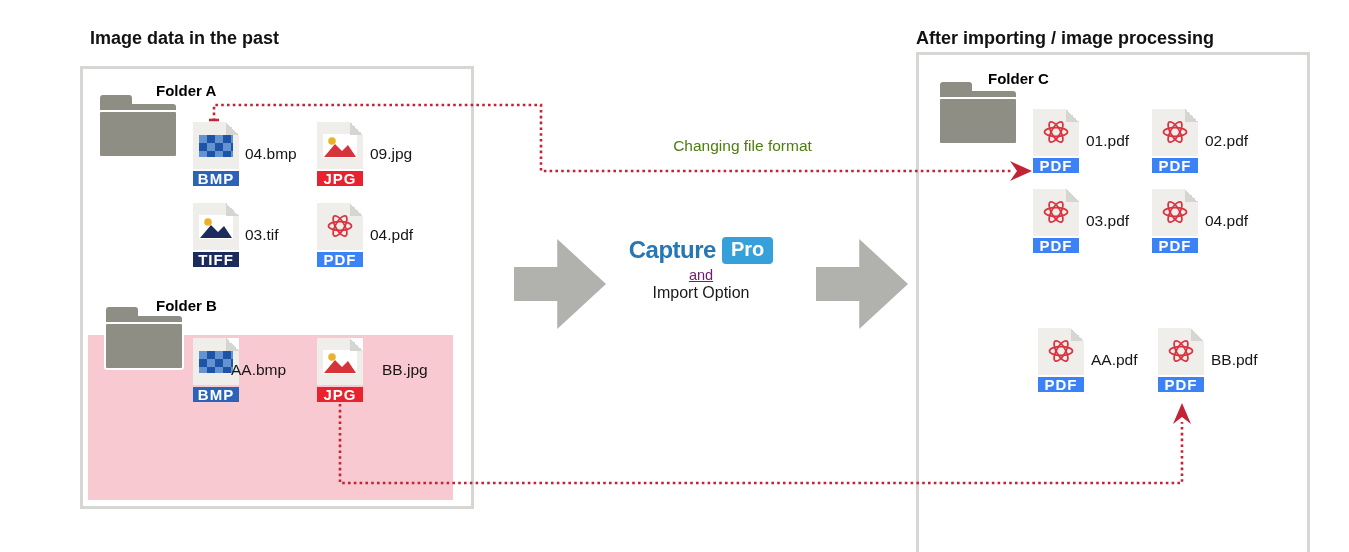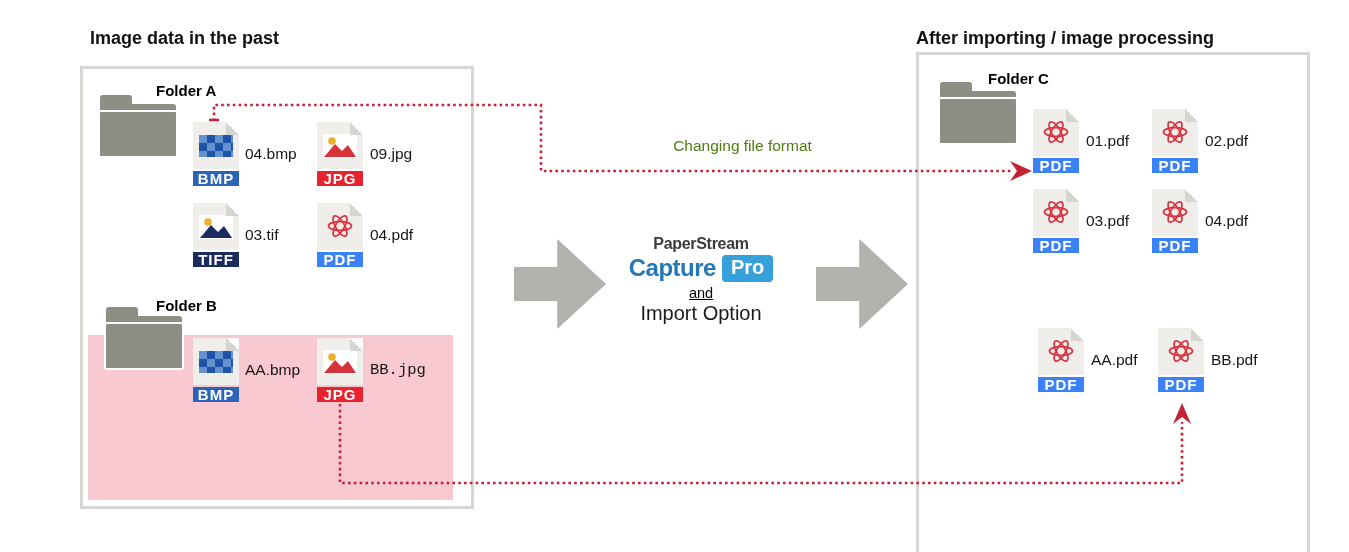--- a/index.html
+++ b/index.html
@@ -50,22 +50,22 @@
              clip-path:polygon(0 31%,47% 31%,47% 0,100% 50%,47% 100%,47% 69%,0 69%);}
   #arrow-1{left:514px;top:239px;}
   #arrow-2{left:816px;top:239px;}
 
   .logo-block{position:absolute;left:611px;top:235px;width:180px;text-align:center;}
   .ps-line{font-size:16px;font-weight:bold;color:#3b3b39;letter-spacing:-0.3px;}
   .capture-line{display:flex;justify-content:center;align-items:center;gap:6px;margin-top:1px;}
   .capture-word{font-size:24px;font-weight:bold;color:#2577b5;letter-spacing:-0.5px;}
   .pro-badge{display:inline-block;background:#35a0d9;color:#fff;font-size:20px;font-weight:bold;
              padding:1px 9px 3px 9px;border-radius:4px;}
-  .and-line{font-size:14.5px;color:#000000;margin-top:3px;text-decoration:underline;}
-  .import-line{font-size:20px;color:#1a1a1a;margin-top:1px;text-align:center;}
+  .and-line{font-size:14.5px;color:#701a75;margin-top:3px;text-decoration:underline;}
+  .import-line{font-size:16px;color:#1a1a1a;margin-top:1px;text-align:center;}
 
   .overlay{position:absolute;left:0;top:0;pointer-events:none;}
   .dotted{fill:none;stroke:#c32334;stroke-width:2.6;stroke-dasharray:2.6 3.2;}
   .arrowhead{fill:#c32334;stroke:none;}
 </style>
 </head>
 <body>
 
 <div class="canvas">
 
@@ -139,43 +139,42 @@
       <div class="front"></div>
     </div>
     <div class="folder-label" style="left:73px;top:228px;">Folder B</div>
 
     <div class="file" style="left:110px;top:269px;">
       <div class="page">
         <div class="thumb-bmp"></div>
       </div>
       <div class="badge bmp">BMP</div>
     </div>
-    <div class="file-label" style="left:162px;top:292px;">AA.bmp</div>
+    <div class="file-label" style="left:148px;top:292px;">AA.bmp</div>
 
     <div class="file" style="left:234px;top:269px;">
       <div class="page">
         <div class="thumb-img">
           <svg viewBox="0 0 34 24" width="34" height="24">
               <circle cx="9" cy="7" r="3.8" fill="#eab229"></circle>
               <path d="M1 23 L12 10 L19 17 L25 11 L33 23 Z" fill="#d6333a"></path>
             </svg>
         </div>
       </div>
       <div class="badge jpg">JPG</div>
     </div>
-    <div class="file-label" style="left:287px;top:292px;font-family:Liberation Mono, monospace;">BB.jpg</div>
+    <div class="file-label" style="left:299px;top:292px;">BB.jpg</div>
   </div>
 
   <div class="annotation">Changing file format</div>
 
   <div class="big-arrow" id="arrow-1"></div>
   <div class="big-arrow" id="arrow-2"></div>
 
   <div class="logo-block">
-    <div class="ps-line">PaperStream</div>
     <div class="capture-line">
       <span class="capture-word">Capture</span>
       <span class="pro-badge">Pro</span>
     </div>
     <div class="and-line">and</div>
     <div class="import-line">Import Option</div>
   </div>
 
   <div class="panel" id="panel-right">
 

